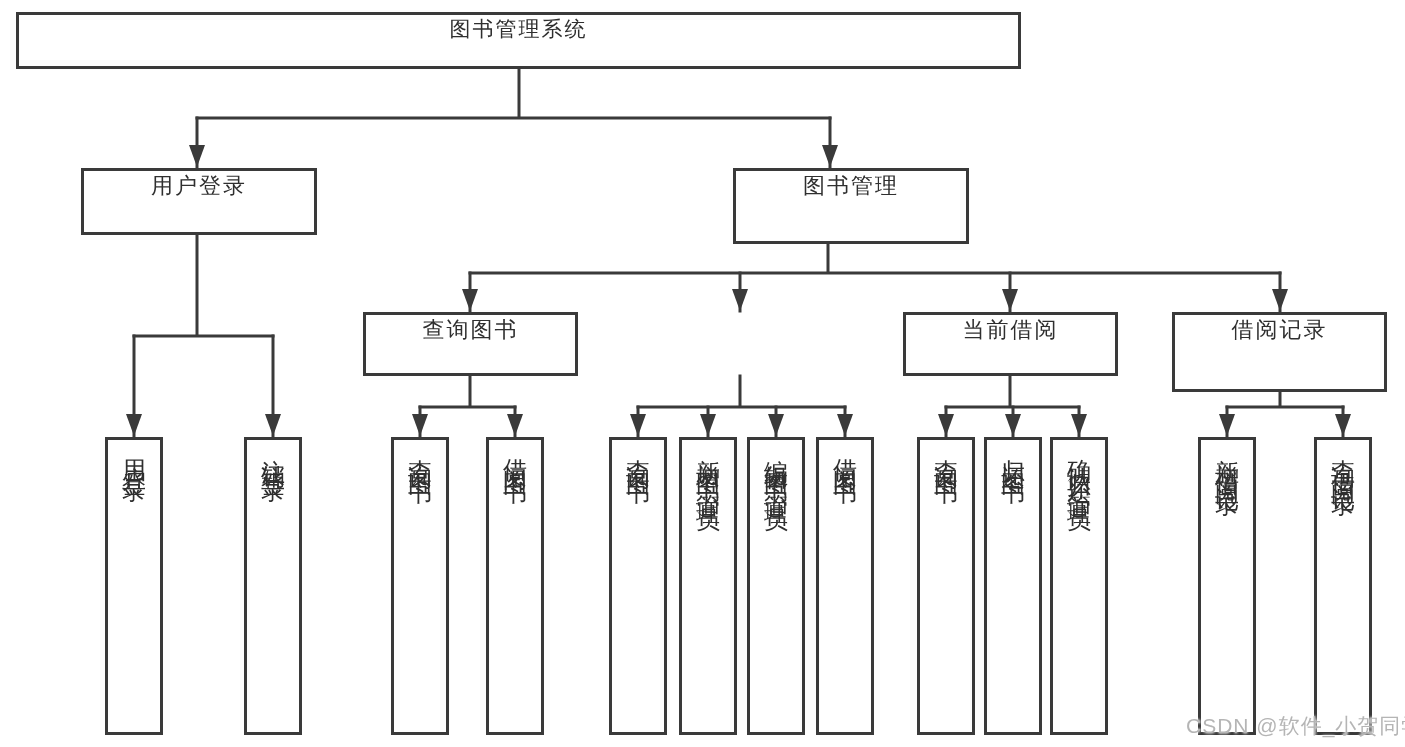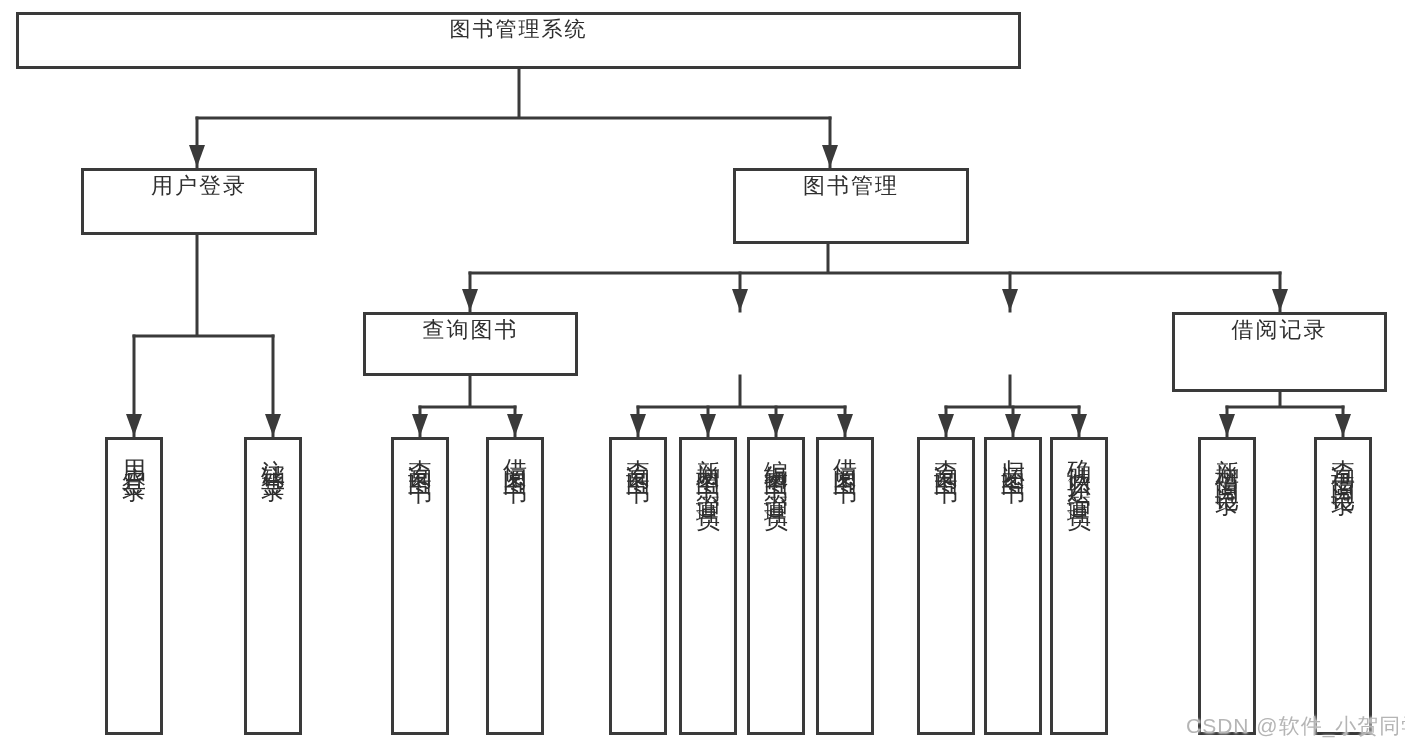--- a/index.html
+++ b/index.html
@@ -126,20 +126,23 @@
   <div class="box hbox" style="left:81px; top:168px; width:236px; height:67px">
     <span class="hlabel">用户登录</span>
   </div>
   <div class="box hbox" style="left:733px; top:168px; width:236px; height:76px">
     <span class="hlabel">图书管理</span>
   </div>
 
   <div class="box hbox" style="left:363px; top:312px; width:215px; height:64px">
     <span class="hlabel">查询图书</span>
   </div>
+  <div class="box hbox" style="left:903px; top:312px; width:215px; height:64px">
+    <span class="hlabel">当前借阅</span>
+  </div>
   <div class="box hbox" style="left:1172px; top:312px; width:215px; height:80px">
     <span class="hlabel">借阅记录</span>
   </div>
 
   <div class="box vbox" style="left:105px">
     <span class="vlabel">用户登录</span>
   </div>
   <div class="box vbox" style="left:244px">
     <span class="vlabel">注销登录</span>
   </div>

